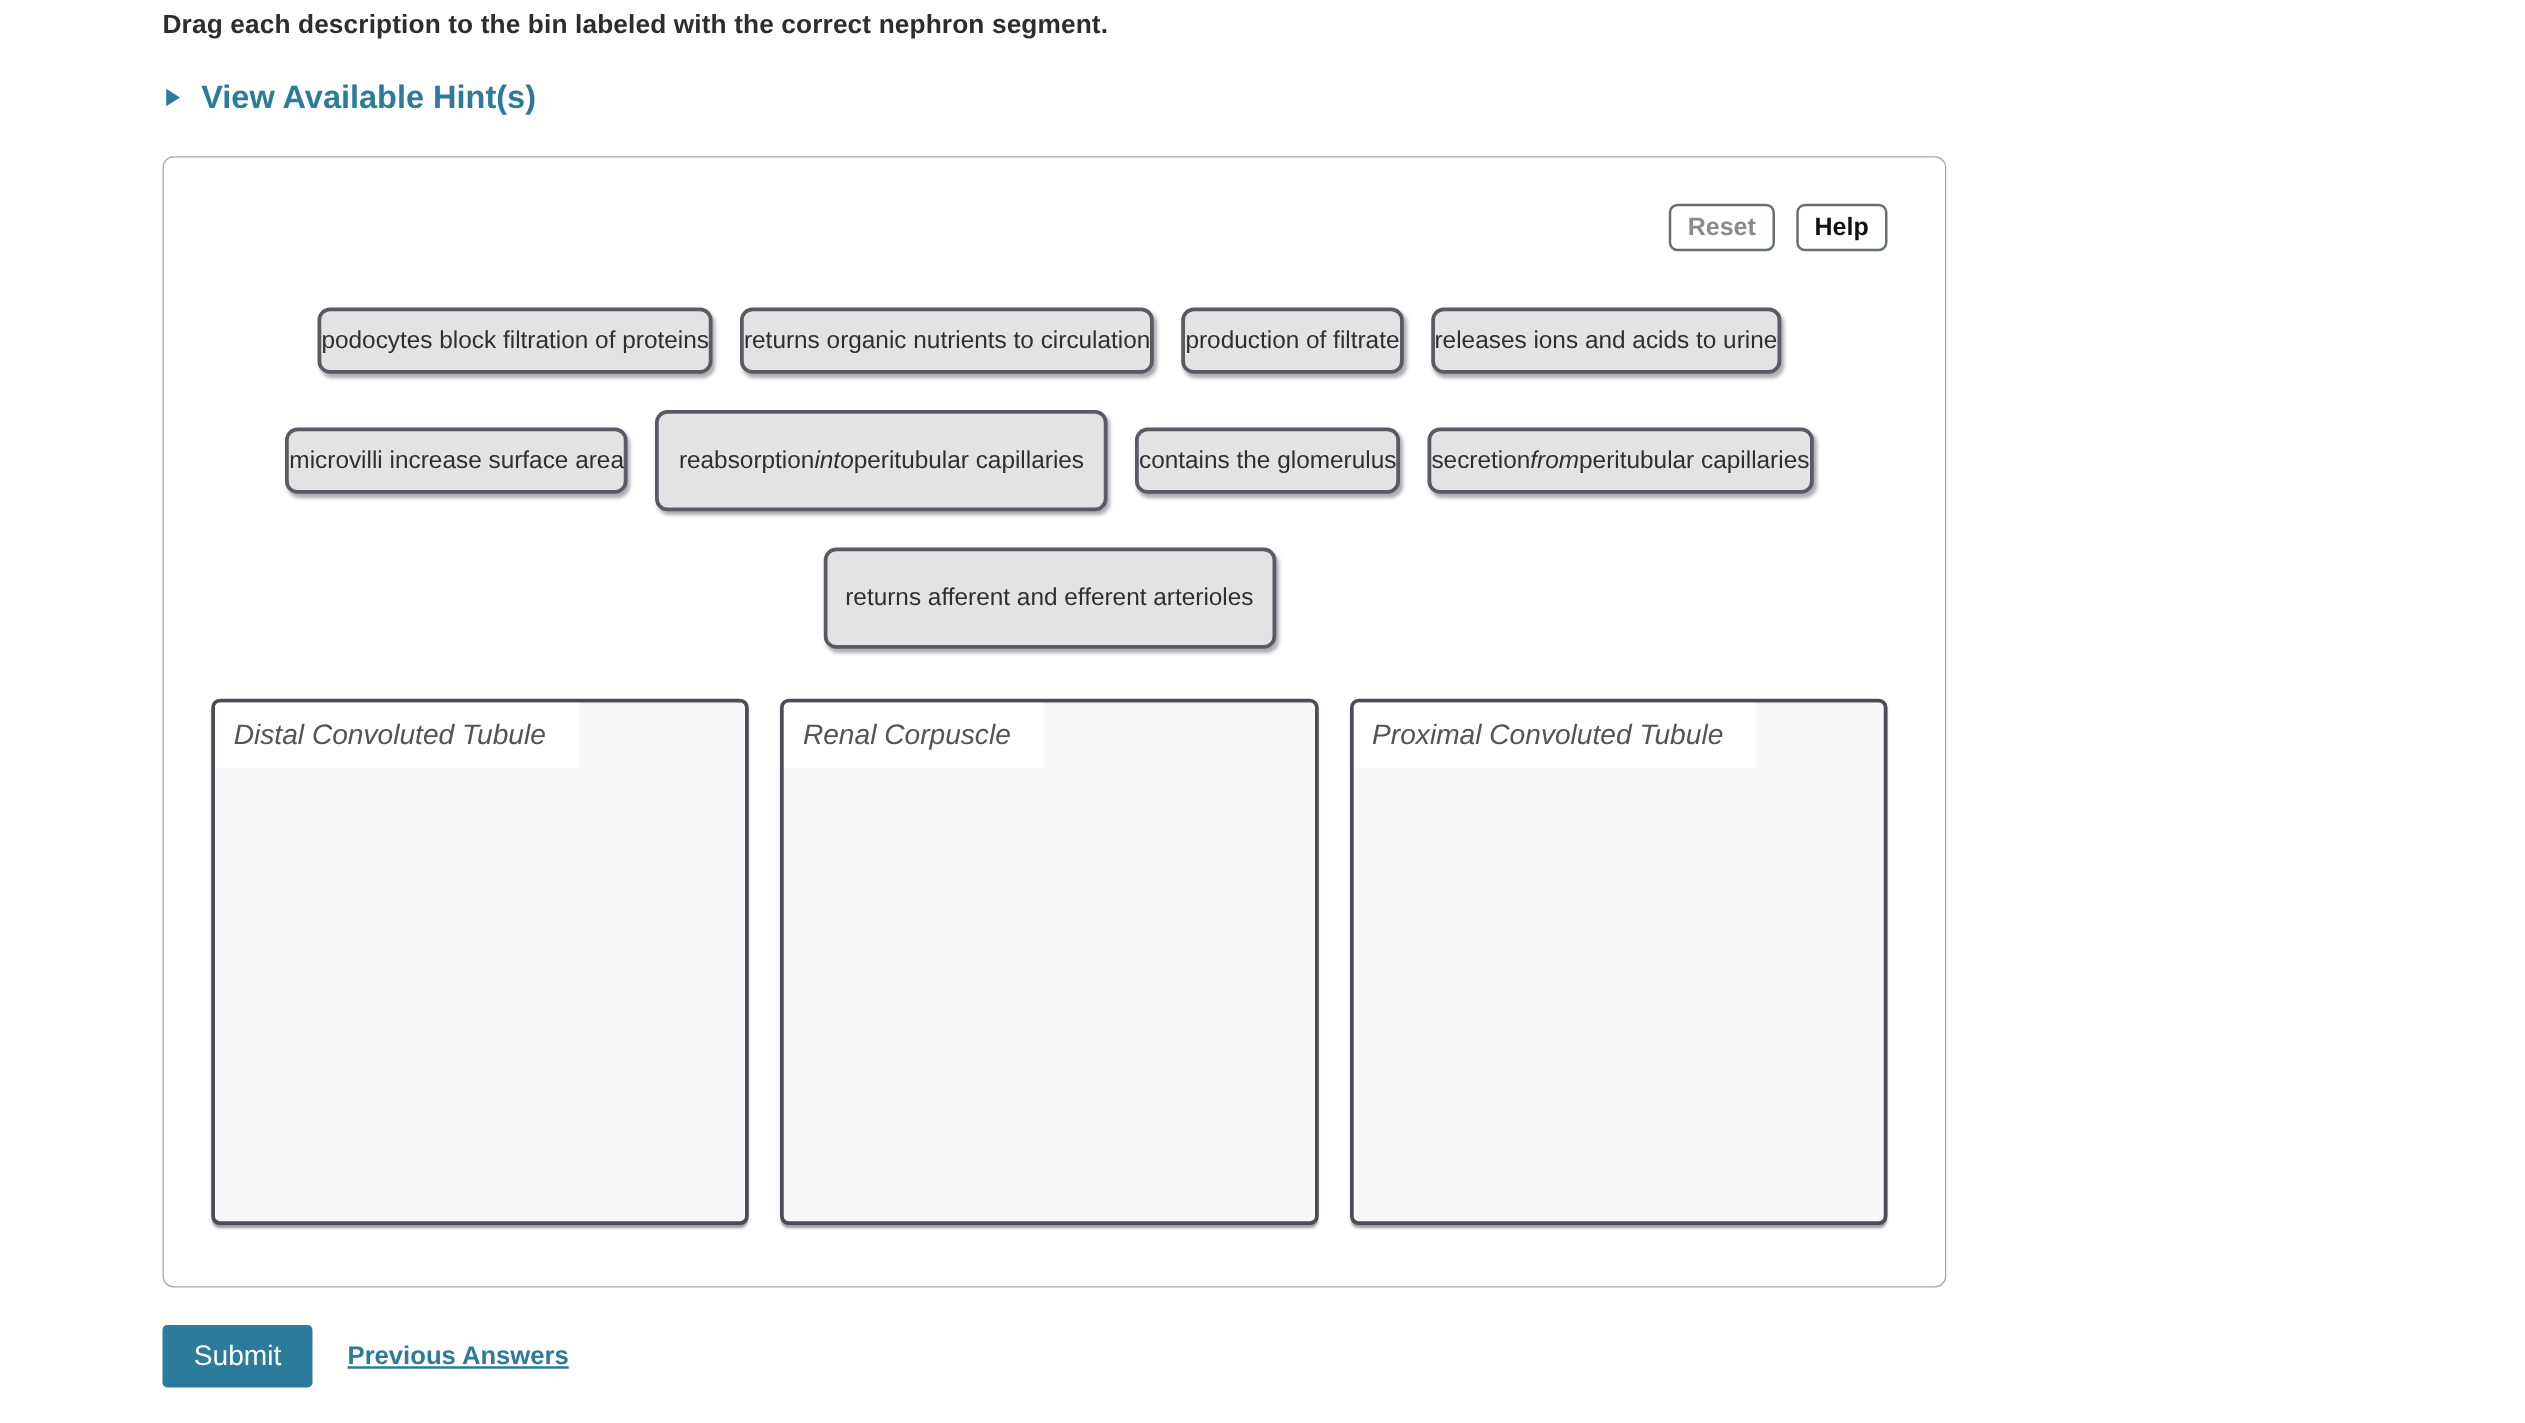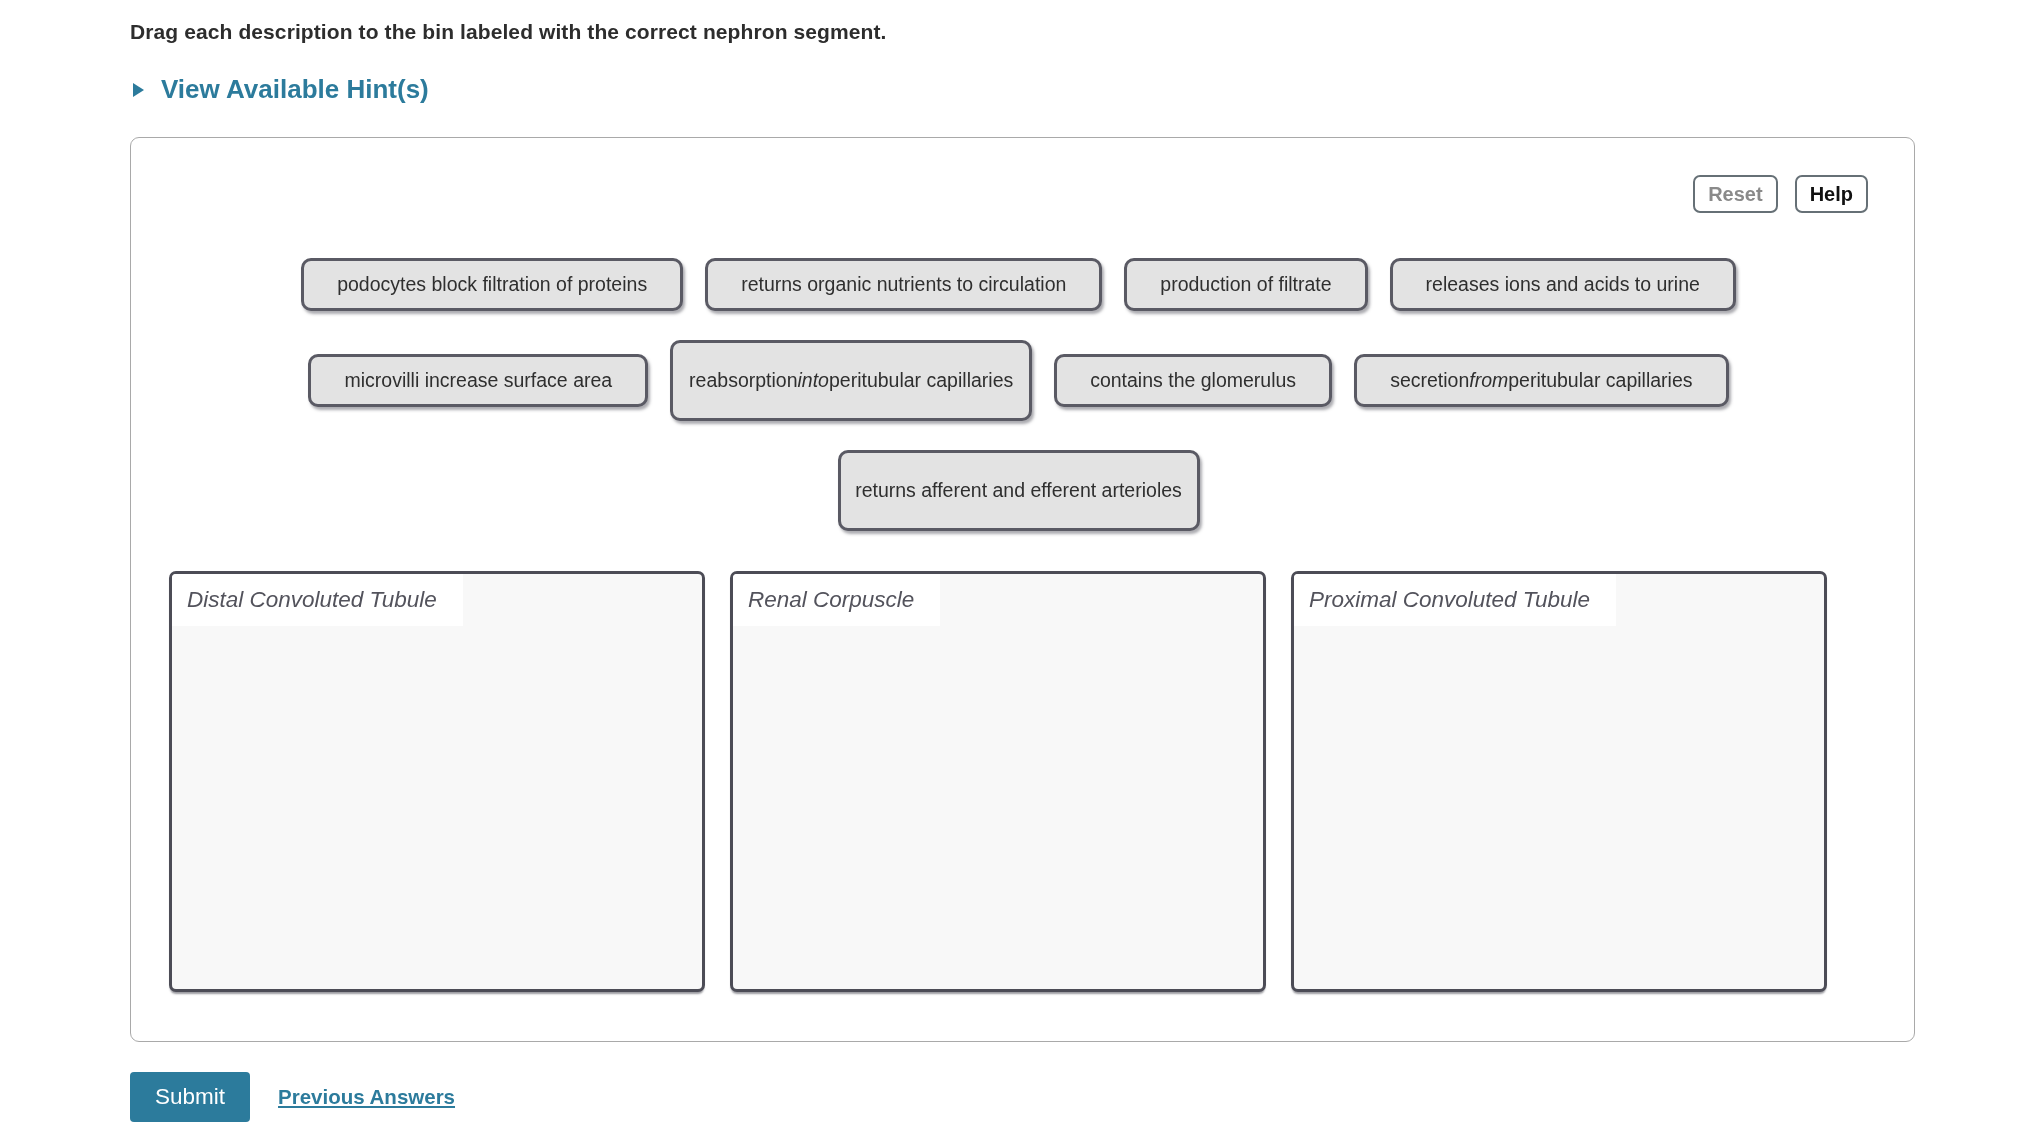--- a/index.html
+++ b/index.html
@@ -13,40 +13,40 @@
     --panel_border:#a9a9a9;
     --heading_text:#2d2d2d;
     --reset_text:#8a8a8a;
     --help_text:#111111;
     --button_border:#667076;
   }
   *{box-sizing:border-box;}
   html,body{margin:0;padding:0;background:#ffffff;}
   body{font-family:"Liberation Sans", sans-serif; -webkit-font-smoothing:antialiased;}
   .page{position:relative;width:2020px;height:1138px;background:#fff;overflow:hidden;}
-  .content{position:absolute;left:130px;top:20px;width:1785px;}
+  .content{position:absolute;left:130px;top:8px;width:1427px;}
 
   .instruction{font-size:21px;font-weight:bold;color:var(--heading_text);margin:0;letter-spacing:.1px;}
 
   .hint-row{margin-top:30px;margin-left:3px;display:inline-flex;align-items:center;gap:17px;cursor:pointer;}
   .tri{width:0;height:0;border-left:11px solid var(--accent_teal);border-top:7px solid transparent;border-bottom:7px solid transparent;}
   .hint-text{font-size:26px;font-weight:bold;color:var(--accent_teal);}
 
   .panel{margin-top:32px;height:905px;border:1px solid var(--panel_border);border-radius:9px;background:#fff;padding:37px 46px 0 38px;}
 
   .topbar{display:flex;justify-content:flex-end;gap:17px;}
   .tool-btn{background:#fff;border:2px solid var(--button_border);border-radius:7px;padding:5px 13px;font-size:20px;font-weight:bold;font-family:inherit;cursor:pointer;line-height:1.2;}
   .tool-btn.reset{color:var(--reset_text);}
   .tool-btn.help{color:var(--help_text);}
 
   .chips-area{margin-top:45px;}
   .chip-row{display:flex;justify-content:center;align-items:center;gap:22px;margin-bottom:29px;}
   .chip-row:last-child{margin-bottom:0;}
   .chip{min-height:53px;display:flex;align-items:center;justify-content:center;background:var(--chip_bg);
-        border:3px solid var(--chip_border);border-radius:10px;padding:10px 33px;font-size:19.5px;
+        border:3px solid var(--chip_border);border-radius:10px;padding:10px 0;font-size:19.5px;
         color:var(--chip_text);box-shadow:2px 3px 3px rgba(90,90,100,.5);white-space:nowrap;text-align:center;cursor:grab;}
   .chip.wrap{white-space:normal;width:362px;line-height:1.32;padding:10px 14px;min-height:81px;}
   .chip em{font-style:italic;}
 
   .bins-row{display:flex;gap:25px;margin-top:40px;}
   .bin{width:536px;height:421px;border:3px solid var(--bin_border);border-radius:7px;background:var(--bin_bg);
        box-shadow:0 3px 2px -1px rgba(70,70,80,.55);overflow:hidden;}
   .bin-label{display:inline-block;background:#ffffff;color:var(--bin_label_text);font-size:22.5px;padding:13px 26px 13px 15px;font-style:italic;}
 
   .footer{display:flex;align-items:center;gap:28px;margin-top:30px;}

